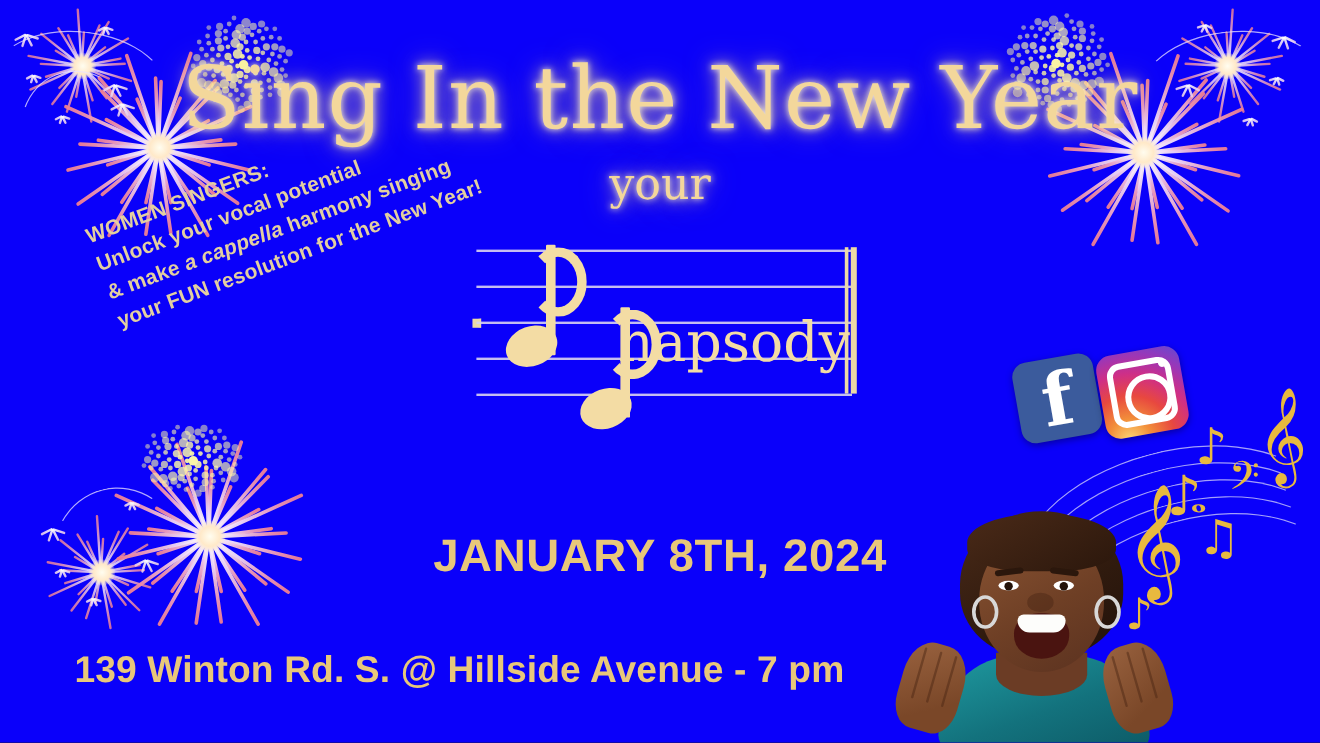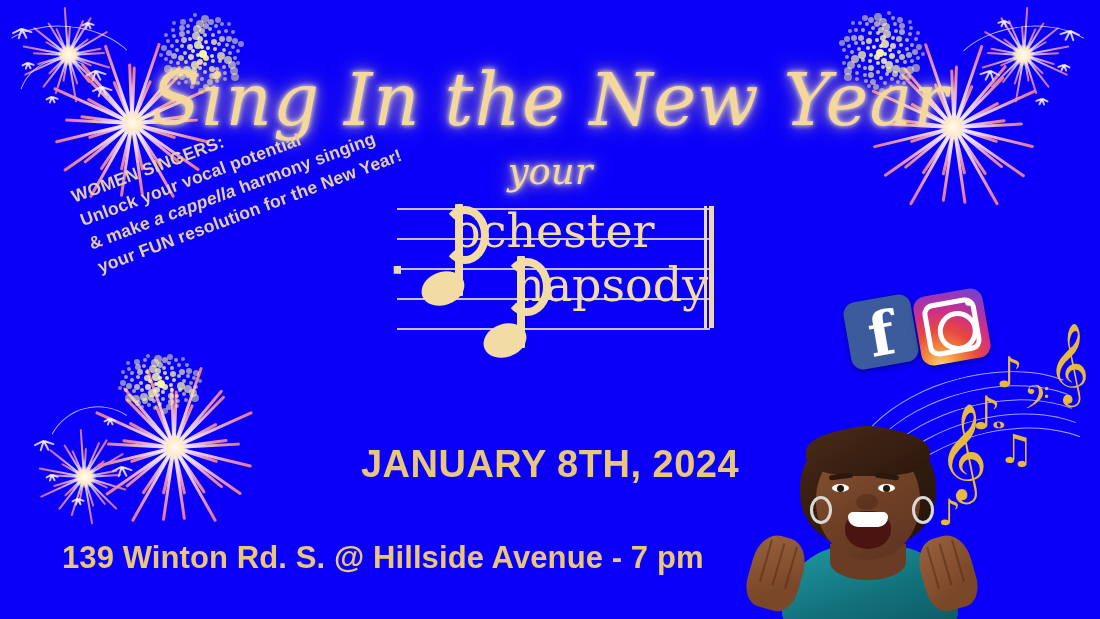--- a/index.html
+++ b/index.html
@@ -40,28 +40,26 @@
   }
   .arcline{
     position:absolute;border:1.6px solid rgba(235,225,255,.75);
     border-color:rgba(235,225,255,.75) transparent transparent transparent;
     border-radius:50%;
   }
 
   
   .script{
     font-family:"DejaVu Serif", serif;
-    font-style:italic;
     color:#f3d79b;
     text-shadow:
       0 0 5px rgba(255,246,210,.95),
       0 0 13px rgba(255,228,150,.75),
       0 0 26px rgba(255,210,110,.5);
     white-space:nowrap;
-    margin-top:18px;
   }
   #title-main{
     left:0;right:0;top:40px;text-align:center;
     font-size:72px;letter-spacing:1px;
   }
   #title-with{
     left:0;right:0;top:132px;text-align:center;
     font-size:37px;
   }
   #audition-line{
@@ -898,21 +896,20 @@
       <div class="bowl" style="left:20px;top:2px;width:32px;height:42px;"></div>
       <div class="head" style="left:0px;top:68px;"></div>
     </div>
 
     <div class="noteR" id="noteR2" style="left:108px;top:58px;width:58px;height:104px;">
       <div class="stem" style="left:34px;top:0;height:92px;"></div>
       <div class="bowl" style="left:20px;top:2px;width:32px;height:42px;"></div>
       <div class="head" style="left:0px;top:68px;"></div>
     </div>
 
-    <div class="word" id="logo-word1">ochester</div>
     <div class="word" id="logo-word2">hapsody</div>
   </div>
 
 
   <div class="abs" id="socials">
     <div class="sq" id="fb-icon">
       <div class="f">f</div>
     </div>
     <div class="sq" id="ig-icon">
       <div class="frame"></div>

